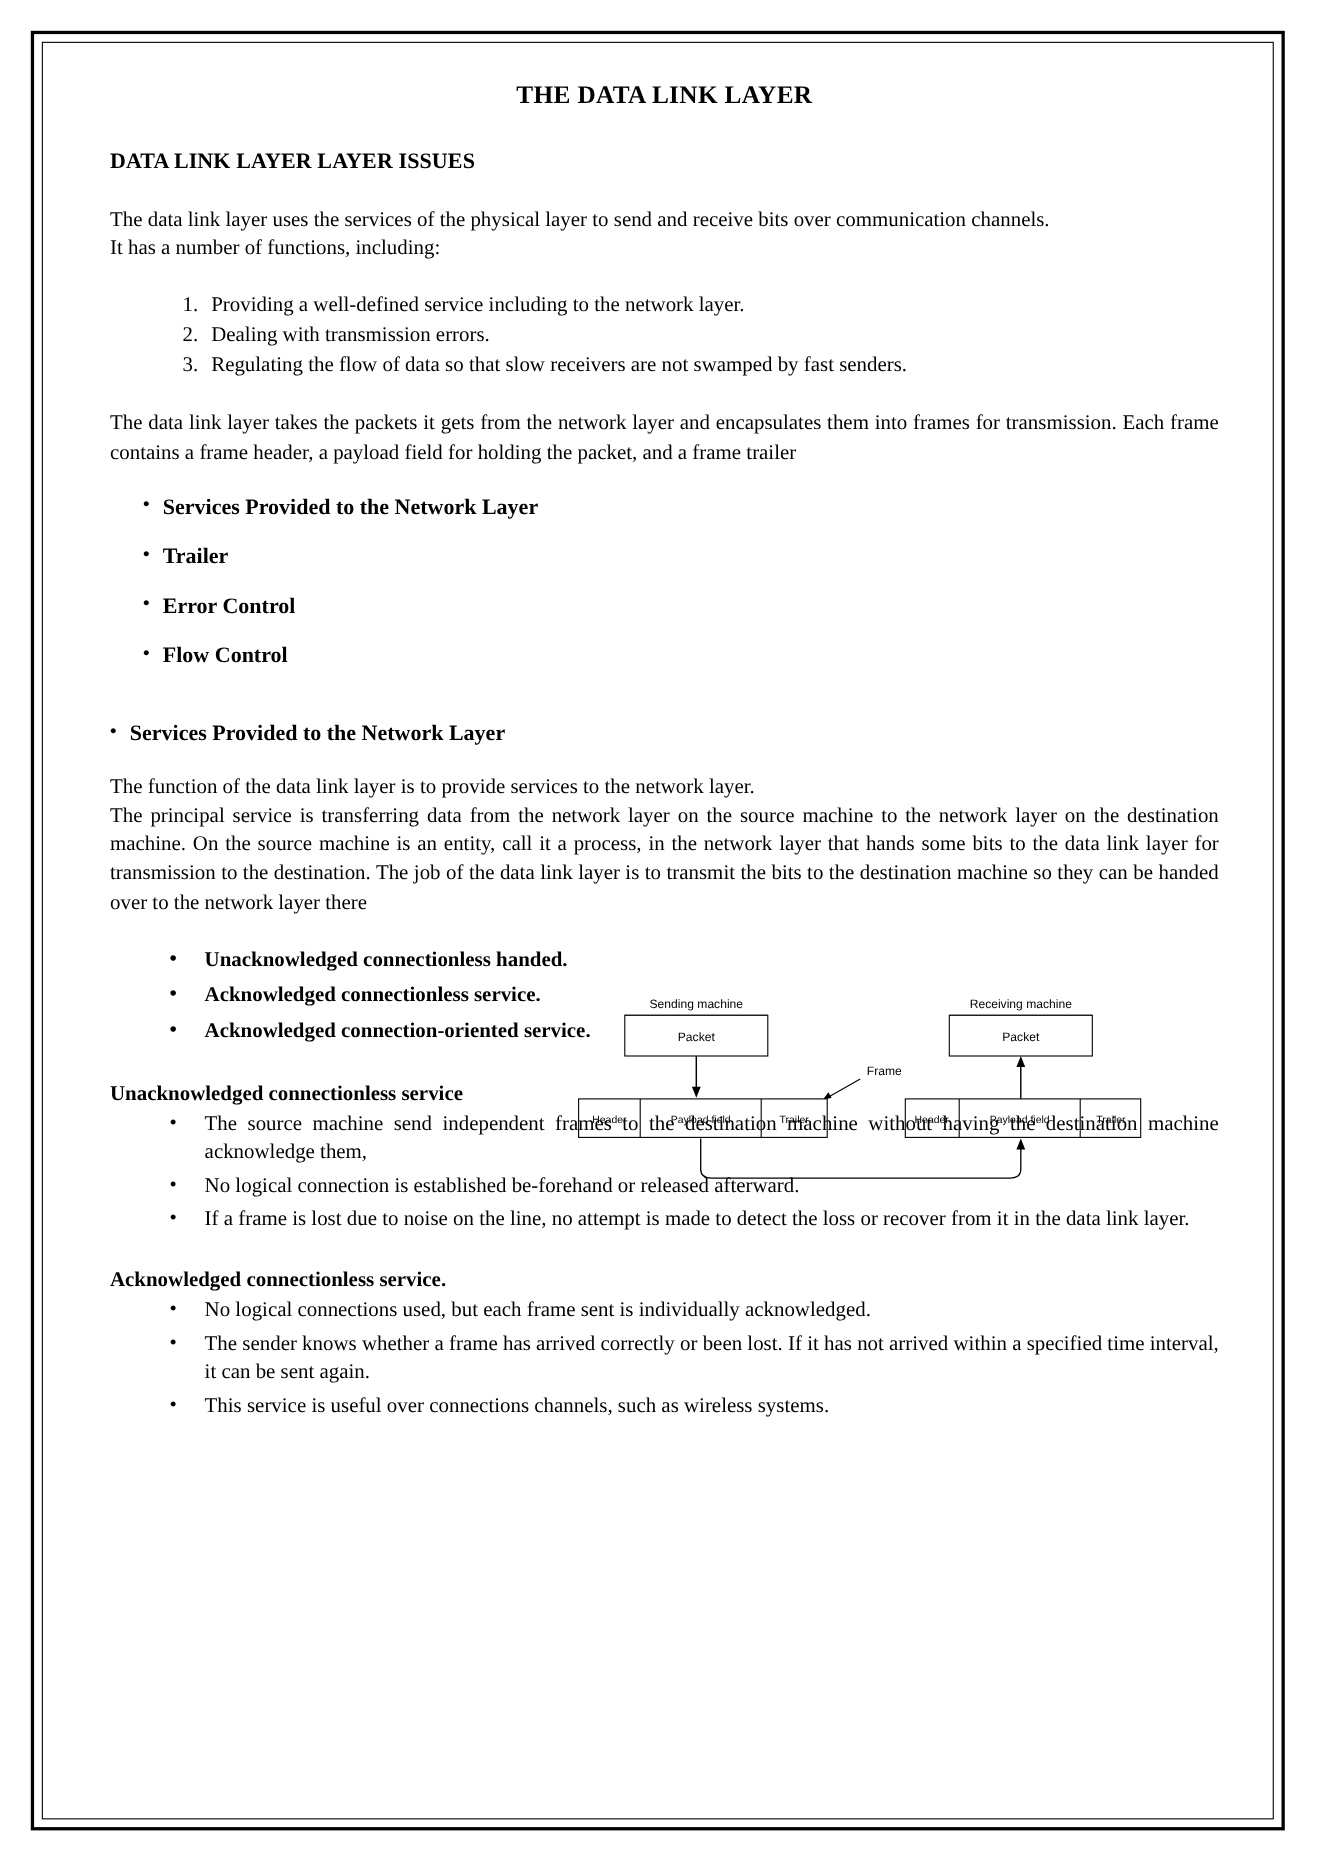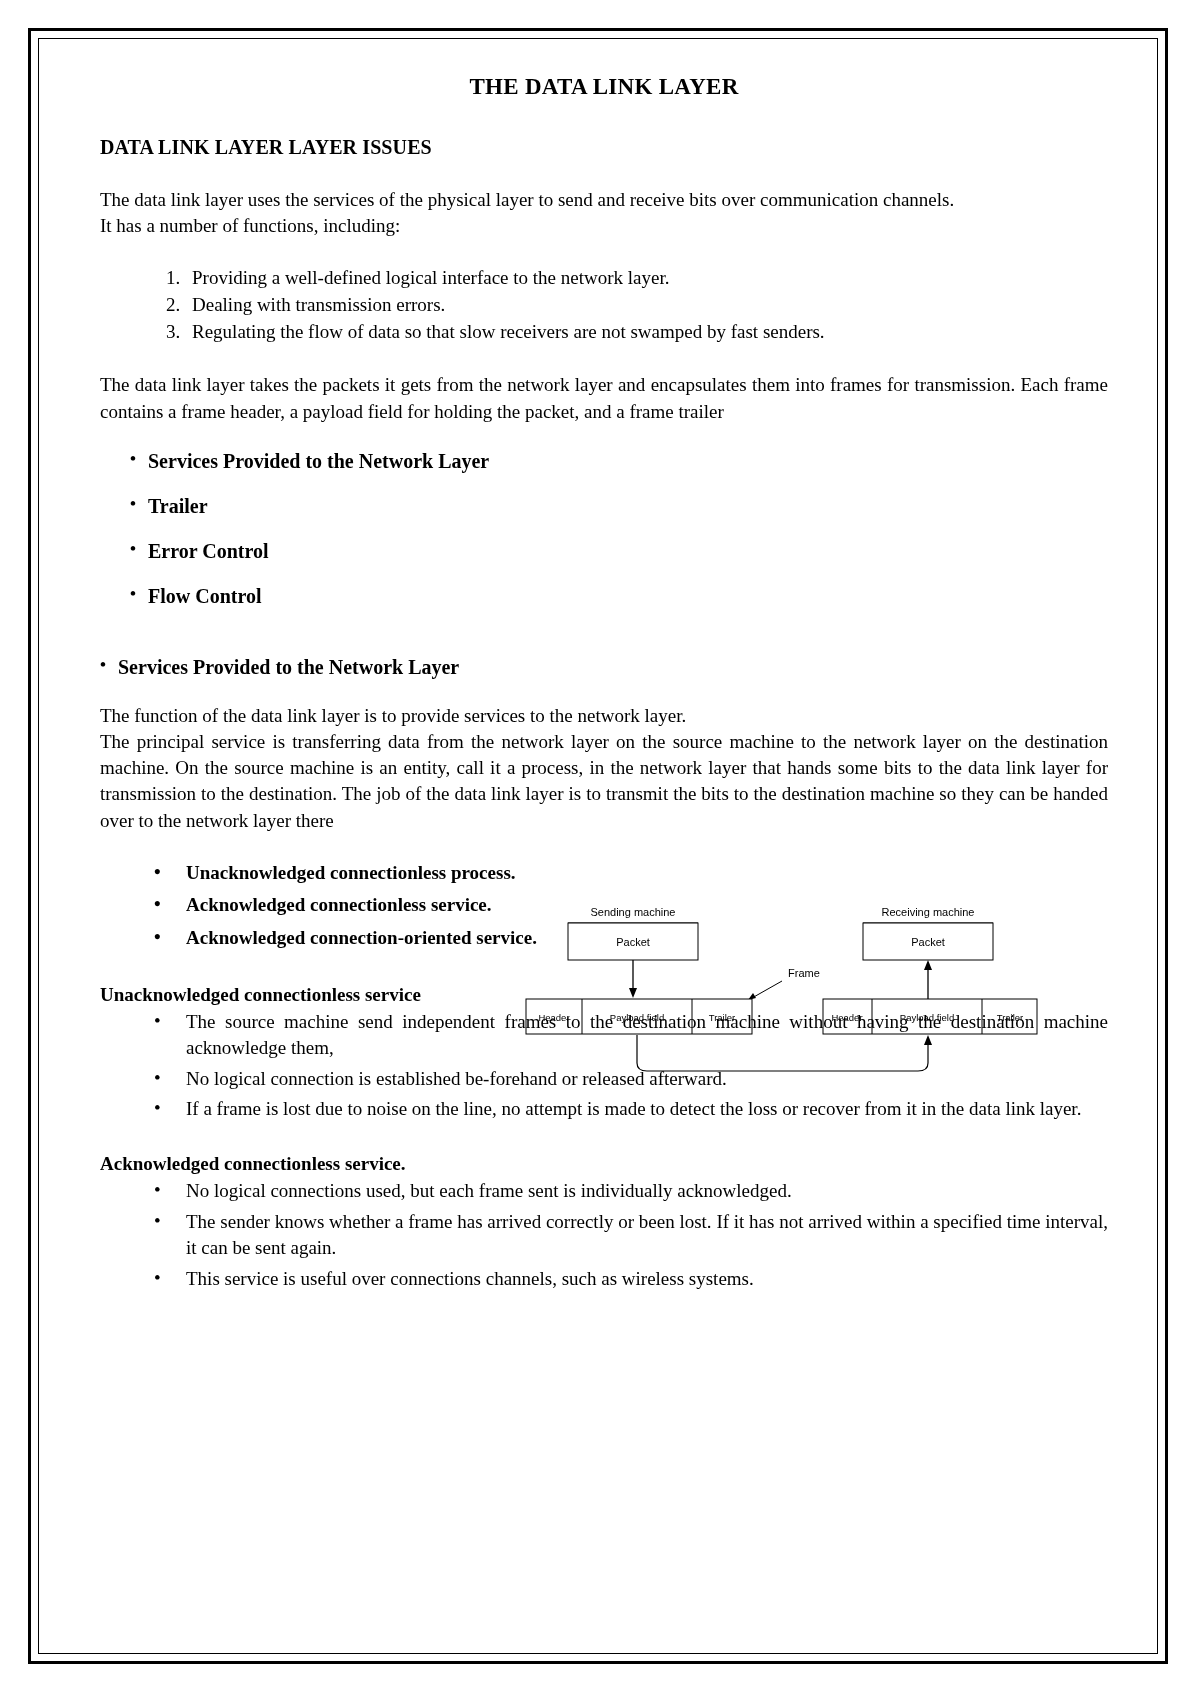--- a/index.html
+++ b/index.html
@@ -181,21 +181,21 @@
   <div class="doc-title">THE DATA LINK LAYER</div>
 
   <div class="section-head">DATA LINK LAYER LAYER ISSUES</div>
 
   <p class="body">The data link layer uses the services of the physical layer to send and receive bits over communication channels.</p>
   <p class="body nojust">It has a number of functions, including:</p>
 
   <div class="gap-md"></div>
 
   <ol class="num-list">
-    <li>Providing a well-defined logical interface to the network layer.</li>
+    <li>Providing a well-defined service including to the network layer.</li>
     <li>Dealing with transmission errors.</li>
     <li>Regulating the flow of data so that slow receivers are not swamped by fast senders.</li>
   </ol>
 
   <div class="gap-md"></div>
 
   <p class="body">The data link layer takes the packets it gets from the network layer and encapsulates them into frames for transmission. Each frame contains a frame header, a payload field for holding the packet, and a frame trailer</p>
 
   <div class="gap-md"></div>
 
@@ -257,21 +257,21 @@
   <div class="single-bullet">Services Provided to the Network Layer</div>
 
   <div class="gap-md"></div>
 
   <p class="body nojust">The function of the data link layer is to provide services to the network layer.</p>
   <p class="body">The principal service is transferring data from the network layer on the source machine to the network layer on the destination machine. On the source machine is an entity, call it a process, in the network layer that hands some bits to the data link layer for transmission to the destination. The job of the data link layer is to transmit the bits to the destination machine so they can be handed over to the network layer there</p>
 
   <div class="gap-md"></div>
 
   <ul class="bullets bold">
-    <li>Unacknowledged connectionless process.</li>
+    <li>Unacknowledged connectionless handed.</li>
     <li>Acknowledged connectionless service.</li>
     <li>Acknowledged connection-oriented service.</li>
   </ul>
 
   <div class="gap-md"></div>
 
   <div class="sub-head">Unacknowledged connectionless service</div>
   <ul class="bullets">
     <li>The source machine send independent frames to the destination machine without having the destination machine acknowledge them,</li>
     <li>No logical connection is established be-forehand or released afterward.</li>

